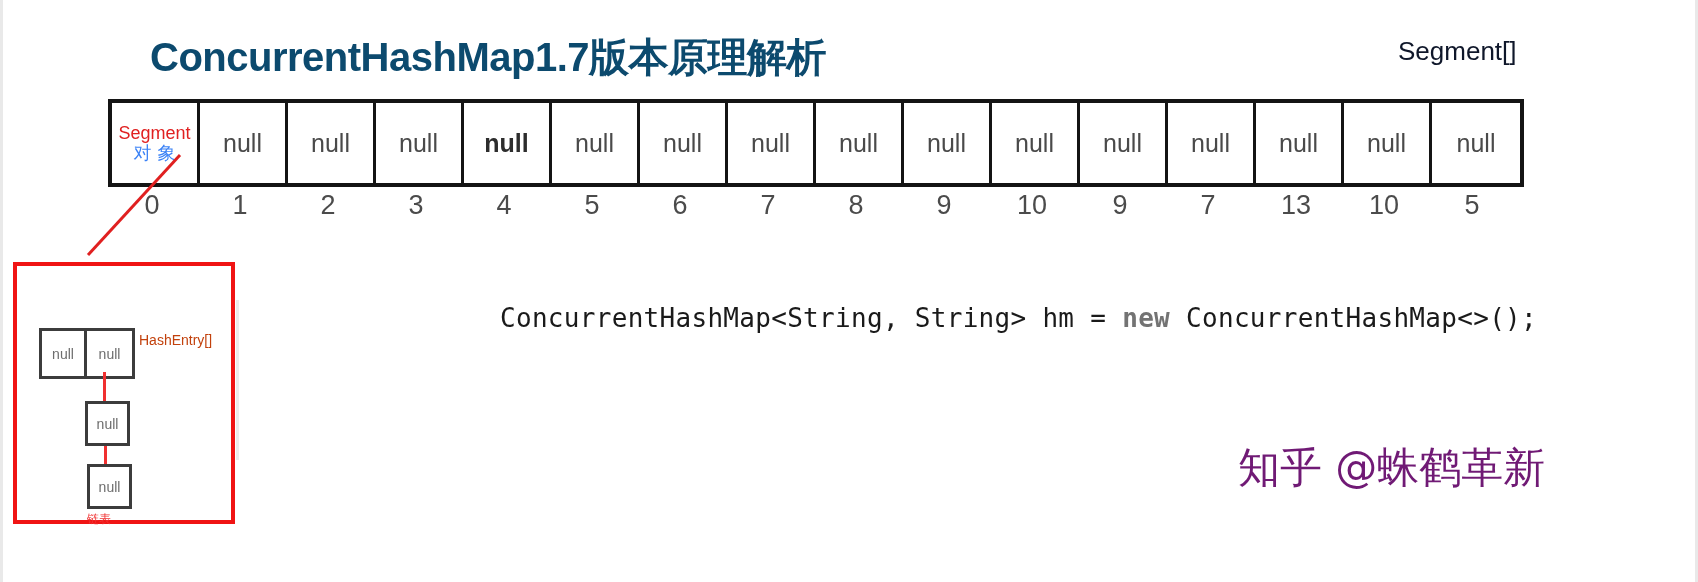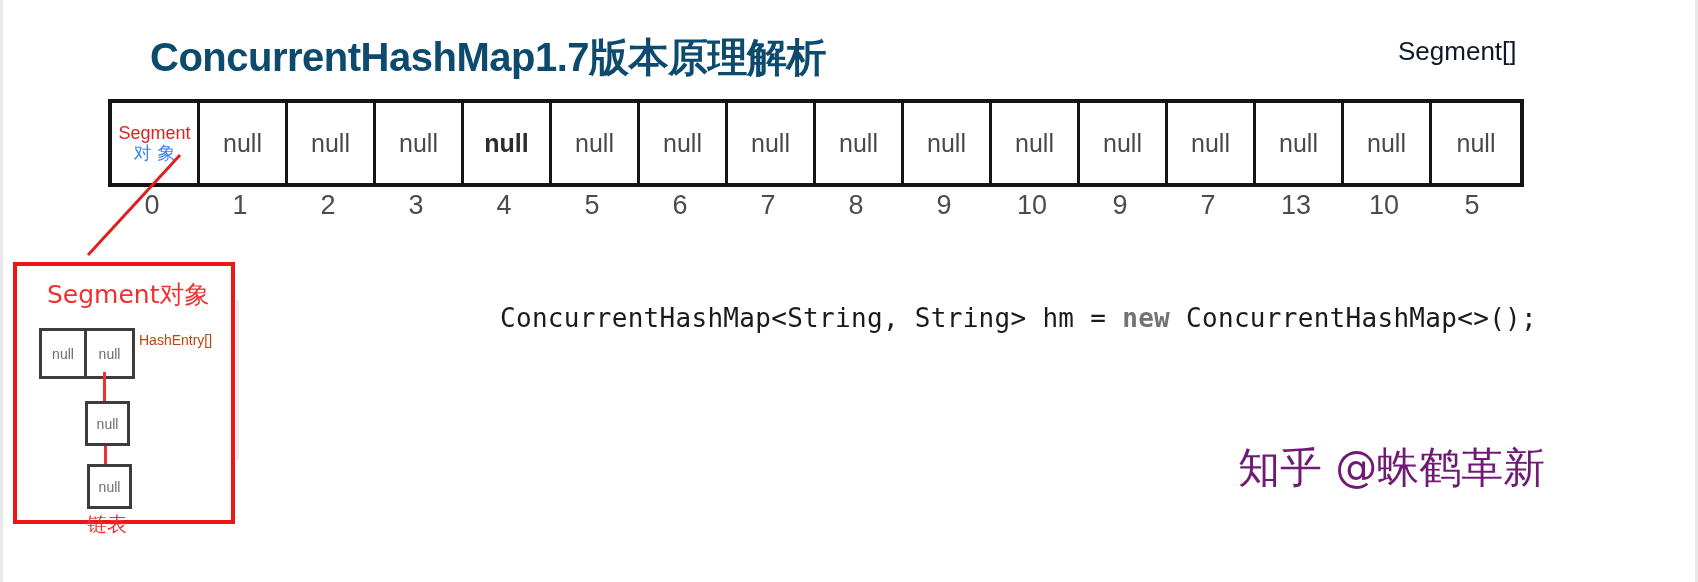--- a/index.html
+++ b/index.html
@@ -211,21 +211,21 @@
     background: #f03030;
     width: 3px;
   }
   .chain-link.k1 { left: 86px; top: 106px; height: 30px; }
   .chain-link.k2 { left: 87px; top: 180px; height: 20px; }
 
   .chain-caption {
     position: absolute;
     left: 70px;
     top: 245px;
-    font-size: 20px;
+    font-size: 12px;
     color: #f03030;
     white-space: nowrap;
     font-family: "DejaVu Sans", "Liberation Sans", sans-serif;
   }
 
   
   .faint-rule {
     position: absolute;
     left: 236px;
     top: 300px;
@@ -340,21 +340,20 @@
     <div class="seg-index">13</div>
     <div class="seg-index">10</div>
     <div class="seg-index">5</div>
   </div>
 
 <svg class="red-connector" viewBox="0 0 110 110">
   <line x1="100" y1="5" x2="8" y2="105" stroke="#e02020" stroke-width="3"></line>
 </svg>
 
 <div class="segment-box">
-  <div class="segment-box-title">Segment对象</div>
 
   <div class="he-array" id="he-array">
       <div class="he-cell">null</div>
       <div class="he-cell">null</div>
     </div>
   <div class="he-label">HashEntry[]</div>
 
   <div class="chain-link k1"></div>
   <div class="chain-node n1">null</div>
   <div class="chain-link k2"></div>

